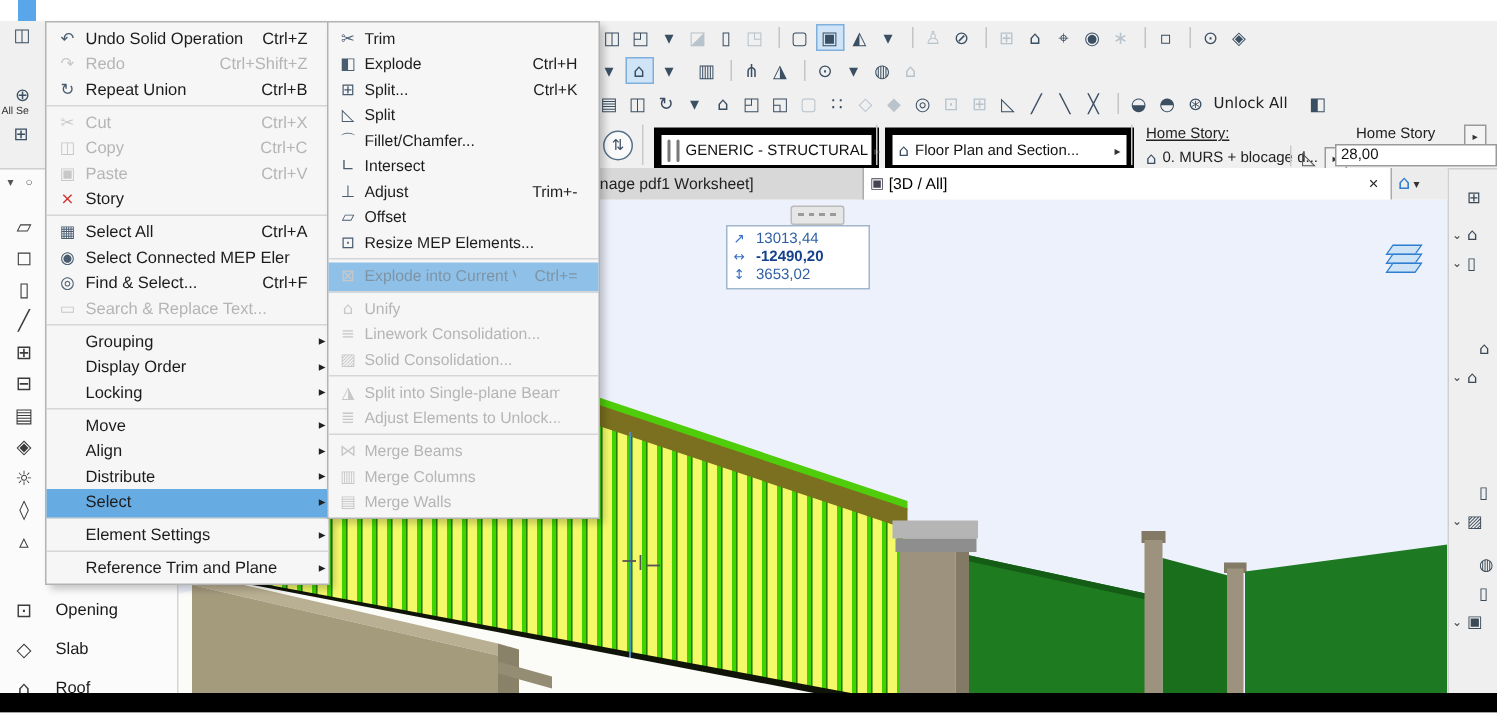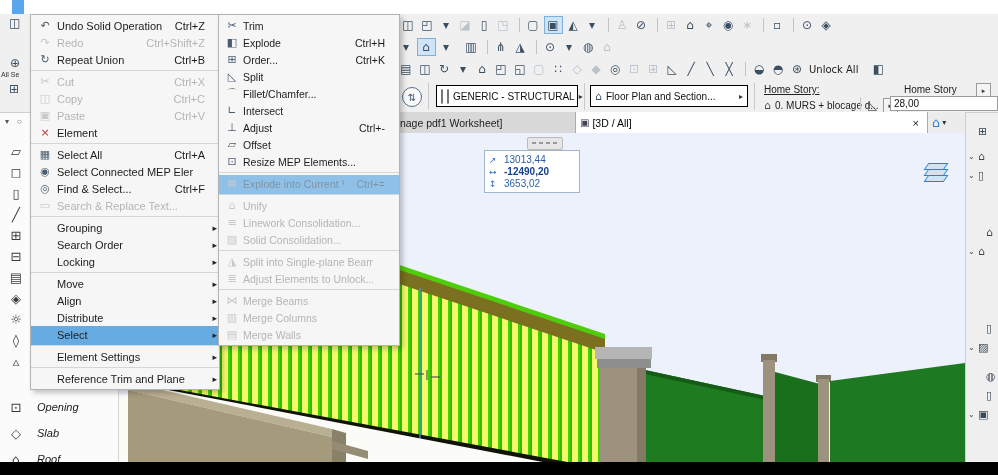--- a/index.html
+++ b/index.html
@@ -25,21 +25,21 @@
   .ls.i1{left:9px;top:2px;font-size:12px;}
   .ls.i2{left:10px;top:42px;font-size:12px;}
   .ls.t1{left:1px;top:57px;font-size:7px;color:#333;font-family:"Liberation Sans",sans-serif;}
   .ls.i3{left:9px;top:68px;font-size:12px;}
   
   .tb-row4{position:absolute;left:398px;top:67px;width:600px;height:31px;}
   .reno{position:absolute;left:4px;top:6px;width:18px;height:18px;border:1px solid #56708a;border-radius:50%;
         display:flex;align-items:center;justify-content:center;font-size:10px;color:var(--icon_gray);background:#fafafa;}
   .vsep{position:absolute;top:2px;width:1px;height:27px;background:#c9c9c9;}
   .v1{left:30px;} .v2{left:186px;} .v3{left:356px;} .v4{left:462px;top:16px;height:14px;}
-  .combo{position:absolute;top:4px;height:20px;background:#fff;border:1px solid #000000;display:flex;
+  .combo{position:absolute;top:4px;height:20px;background:#fff;border:5px solid #000000;display:flex;
          align-items:center;font-size:10px;color:#111;padding:0 4px;gap:4px;white-space:nowrap;}
   .c-layer{left:38px;width:132px;}
   .c-view{left:192px;width:148px;}
   .combo .chip{width:7px;height:13px;border:1px solid #777;border-radius:2px;}
   .chip1{background:#c9c97e;} .chip2{background:#b8b8b8;}
   .combo .cicon{font-family:"DejaVu Sans",sans-serif;font-size:11px;color:var(--icon_gray);}
   .combo .combo-arrow{margin-left:auto;font-size:8px;color:#333;}
   .hs-label{position:absolute;left:366px;top:3px;font-size:10px;color:#222;text-decoration:underline;}
   .hs-value{position:absolute;left:366px;top:17px;display:flex;align-items:center;gap:4px;font-size:10px;color:#222;white-space:nowrap;}
   .hs-value .cicon{font-family:"DejaVu Sans",sans-serif;font-size:11px;color:var(--icon_gray);}
@@ -59,21 +59,21 @@
   .tab .tclose{margin-left:auto;padding:0 4px;color:#222;font-size:11px;}
   .view-home{display:flex;align-items:center;margin-left:4px;gap:2px;}
   .view-home .vh{font-family:"DejaVu Sans",sans-serif;font-size:13px;color:var(--accent_blue);}
   .view-home .vcaret{font-size:8px;color:#333;}
   
   .toolbox{position:absolute;left:0;top:112px;width:118px;height:350px;background:#fbfbfb;border-right:1px solid #d5d5d5;z-index:5;}
   .tbx-head{height:24px;display:flex;align-items:flex-start;gap:8px;padding:5px 0 0 5px;font-size:8px;color:#555;}
   .tool{display:flex;align-items:center;height:21px;padding-left:4px;gap:9px;}
   .tool.labeled{height:26px;}
   .tool .tg{width:24px;text-align:center;font-family:"DejaVu Sans",sans-serif;font-size:13px;color:#3c3c3c;}
-  .tool .tl{font-size:11px;color:#1a1a1a;font-style:italic;}
+  .tool .tl{font-size:11px;color:#1a1a1a;}
   
   .viewport{position:absolute;left:118px;top:133px;width:847px;height:329px;overflow:hidden;background:var(--sky);z-index:1;}
   .pet{position:absolute;left:409px;top:4px;width:34px;height:11px;background:#e6e6e6;border:1px solid #bbb;border-radius:2px;}
   .pet-dots{margin:4px 4px;height:2px;background:repeating-linear-gradient(90deg,#9a9a9a 0 4px,transparent 4px 7px);}
   .coord-box{position:absolute;left:366px;top:17px;width:86px;background:#fff;border:1px solid #9fb6cc;
              padding:3px 4px;display:flex;flex-direction:column;gap:1px;}
   .coord-row{display:flex;align-items:center;gap:5px;font-size:10px;color:#2e5fa3;}
   .coord-row .cicon2{font-family:"DejaVu Sans",sans-serif;font-size:9px;color:#3b6fc4;width:10px;}
   .coord-row.bold .cval{font-weight:bold;color:#16418c;}
   .trace-icon{position:absolute;left:804px;top:30px;width:30px;height:22px;}
@@ -643,21 +643,21 @@
     <span class="mia">▸</span>
   </div>
       <div class="mi disabled">
     <span class="mic">▣</span>
     <span class="mil">Paste</span>
     <span class="mis">Ctrl+V</span>
     <span class="mia">▸</span>
   </div>
       <div class="mi sep red_icon">
     <span class="mic">×</span>
-    <span class="mil">Element</span>
+    <span class="mil">Story</span>
     <span class="mis"></span>
     <span class="mia">▸</span>
   </div>
       <div class="mi">
     <span class="mic">▦</span>
     <span class="mil">Select All</span>
     <span class="mis">Ctrl+A</span>
     <span class="mia">▸</span>
   </div>
       <div class="mi">
@@ -679,21 +679,21 @@
     <span class="mia">▸</span>
   </div>
       <div class="mi submenu">
     <span class="mic"></span>
     <span class="mil">Grouping</span>
     <span class="mis"></span>
     <span class="mia">▸</span>
   </div>
       <div class="mi submenu">
     <span class="mic"></span>
-    <span class="mil">Search Order</span>
+    <span class="mil">Display Order</span>
     <span class="mis"></span>
     <span class="mia">▸</span>
   </div>
       <div class="mi sep submenu">
     <span class="mic"></span>
     <span class="mil">Locking</span>
     <span class="mis"></span>
     <span class="mia">▸</span>
   </div>
       <div class="mi submenu">
@@ -742,21 +742,21 @@
     <span class="mia">▸</span>
   </div>
       <div class="mi">
     <span class="mic">◧</span>
     <span class="mil">Explode</span>
     <span class="mis">Ctrl+H</span>
     <span class="mia">▸</span>
   </div>
       <div class="mi">
     <span class="mic">⊞</span>
-    <span class="mil">Order...</span>
+    <span class="mil">Split...</span>
     <span class="mis">Ctrl+K</span>
     <span class="mia">▸</span>
   </div>
       <div class="mi">
     <span class="mic">◺</span>
     <span class="mil">Split</span>
     <span class="mis"></span>
     <span class="mia">▸</span>
   </div>
       <div class="mi">
@@ -767,21 +767,21 @@
   </div>
       <div class="mi">
     <span class="mic">∟</span>
     <span class="mil">Intersect</span>
     <span class="mis"></span>
     <span class="mia">▸</span>
   </div>
       <div class="mi">
     <span class="mic">⊥</span>
     <span class="mil">Adjust</span>
-    <span class="mis">Ctrl+-</span>
+    <span class="mis">Trim+-</span>
     <span class="mia">▸</span>
   </div>
       <div class="mi">
     <span class="mic">▱</span>
     <span class="mil">Offset</span>
     <span class="mis"></span>
     <span class="mia">▸</span>
   </div>
       <div class="mi sep">
     <span class="mic">⊡</span>

